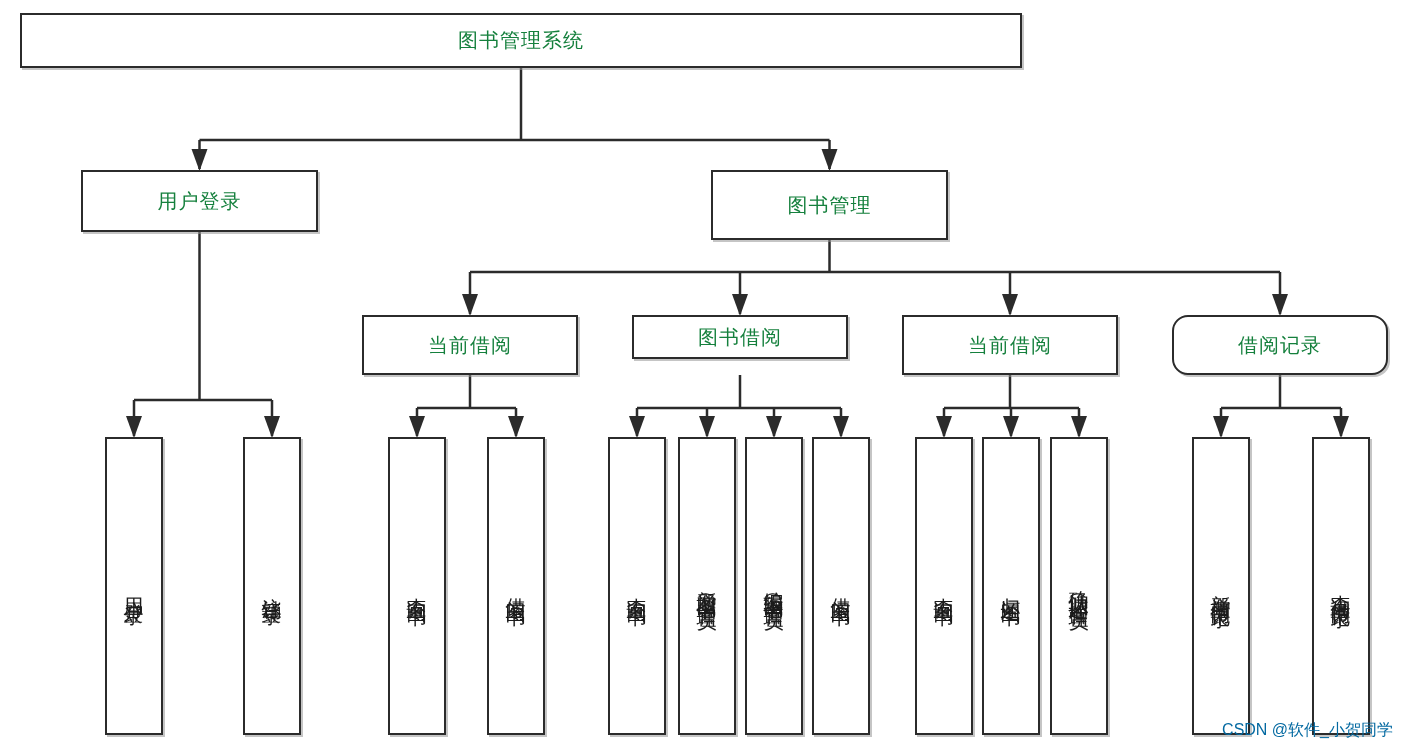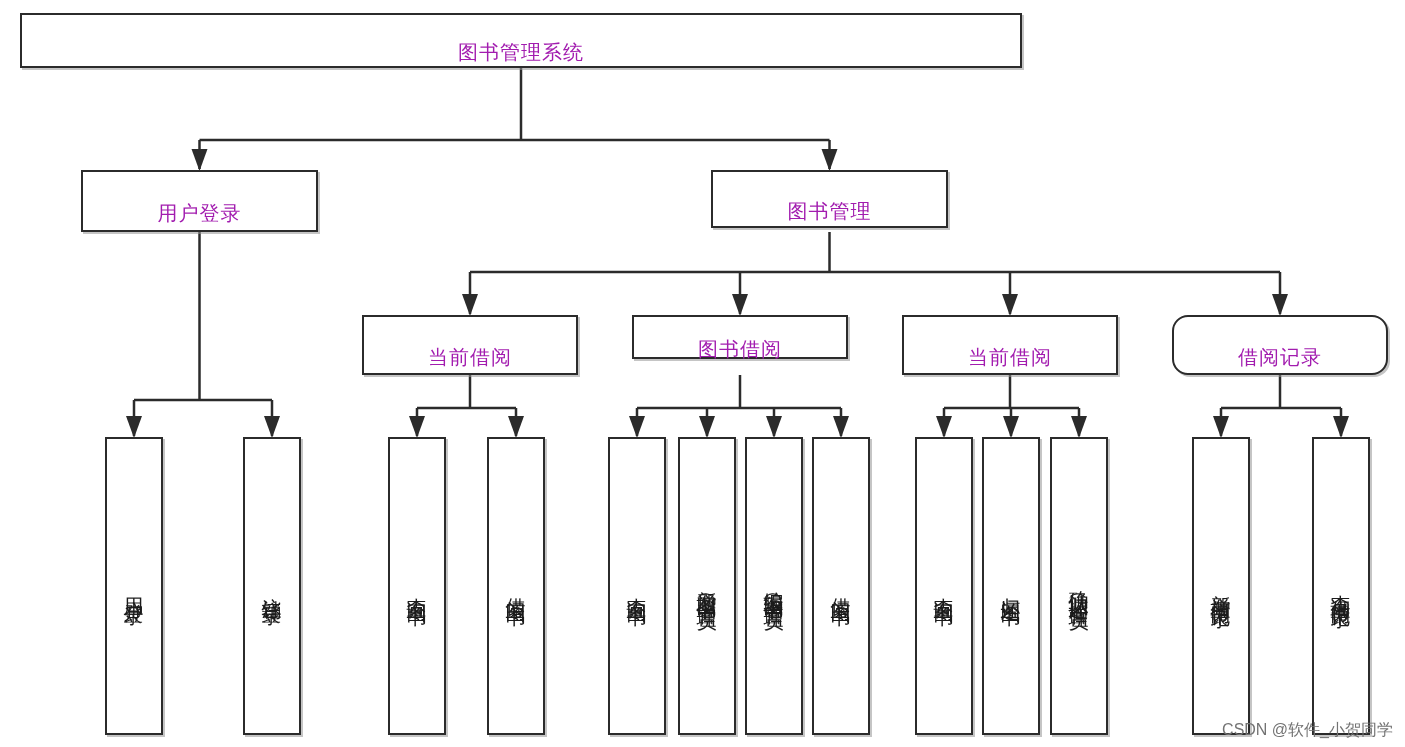--- a/index.html
+++ b/index.html
@@ -22,28 +22,28 @@
   }
   .node-box {
     position: absolute;
     box-sizing: border-box;
     border: 2px solid #2b2b2b;
     background: #ffffff;
     box-shadow: 2px 2px 0 0 rgba(150,150,150,0.55);
   }
   .node-label-h {
     position: absolute;
-    left: 0; top: 12px;
+    left: 0; top: 0;
     width: 100%;
     height: 100%;
     display: flex;
     align-items: center;
     justify-content: center;
     font-size: 20px;
-    color: #a21caf;
+    color: #15803d;
     letter-spacing: 1px;
     white-space: nowrap;
   }
   .node-label-v {
     position: absolute;
     left: 0; top: 0;
     width: 100%;
     height: 100%;
     display: flex;
     align-items: center;
@@ -62,21 +62,21 @@
     left: 0; top: 0;
     width: 1405px;
     height: 747px;
     pointer-events: none;
   }
   #watermark {
     position: absolute;
     right: 12px;
     bottom: 6px;
     font-size: 16px;
-    color: #737373;
+    color: #0369a1;
     white-space: nowrap;
   }
 </style>
 </head>
 <body>
 
 <div id="diagram-root">
 
   <svg id="connector-layer" viewBox="0 0 1405 747" width="1405" height="747" aria-hidden="true">
       <line x1="521" y1="68" x2="521" y2="140" stroke="#2b2b2b" stroke-width="2.5"></line>
@@ -133,21 +133,21 @@
       <path d="M 1333 416 L 1349 416 L 1341 438 Z" fill="#2b2b2b"></path>
     </svg>
 
   <div class="node-box" style="left: 20px; top: 13px; width: 1002px; height: 55px;">
     <span class="node-label-h">图书管理系统</span>
   </div>
 
   <div class="node-box" style="left: 81px; top: 170px; width: 237px; height: 62px;">
     <span class="node-label-h">用户登录</span>
   </div>
-  <div class="node-box" style="left: 711px; top: 170px; width: 237px; height: 58px;">
+  <div class="node-box" style="left: 711px; top: 170px; width: 237px; height: 70px;">
     <span class="node-label-h">图书管理</span>
   </div>
 
   <div class="node-box" style="left: 362px; top: 315px; width: 216px; height: 60px;">
     <span class="node-label-h">当前借阅</span>
   </div>
   <div class="node-box" style="left: 632px; top: 315px; width: 216px; height: 44px;">
     <span class="node-label-h">图书借阅</span>
   </div>
   <div class="node-box" style="left: 902px; top: 315px; width: 216px; height: 60px; padding-left: 41px;">

